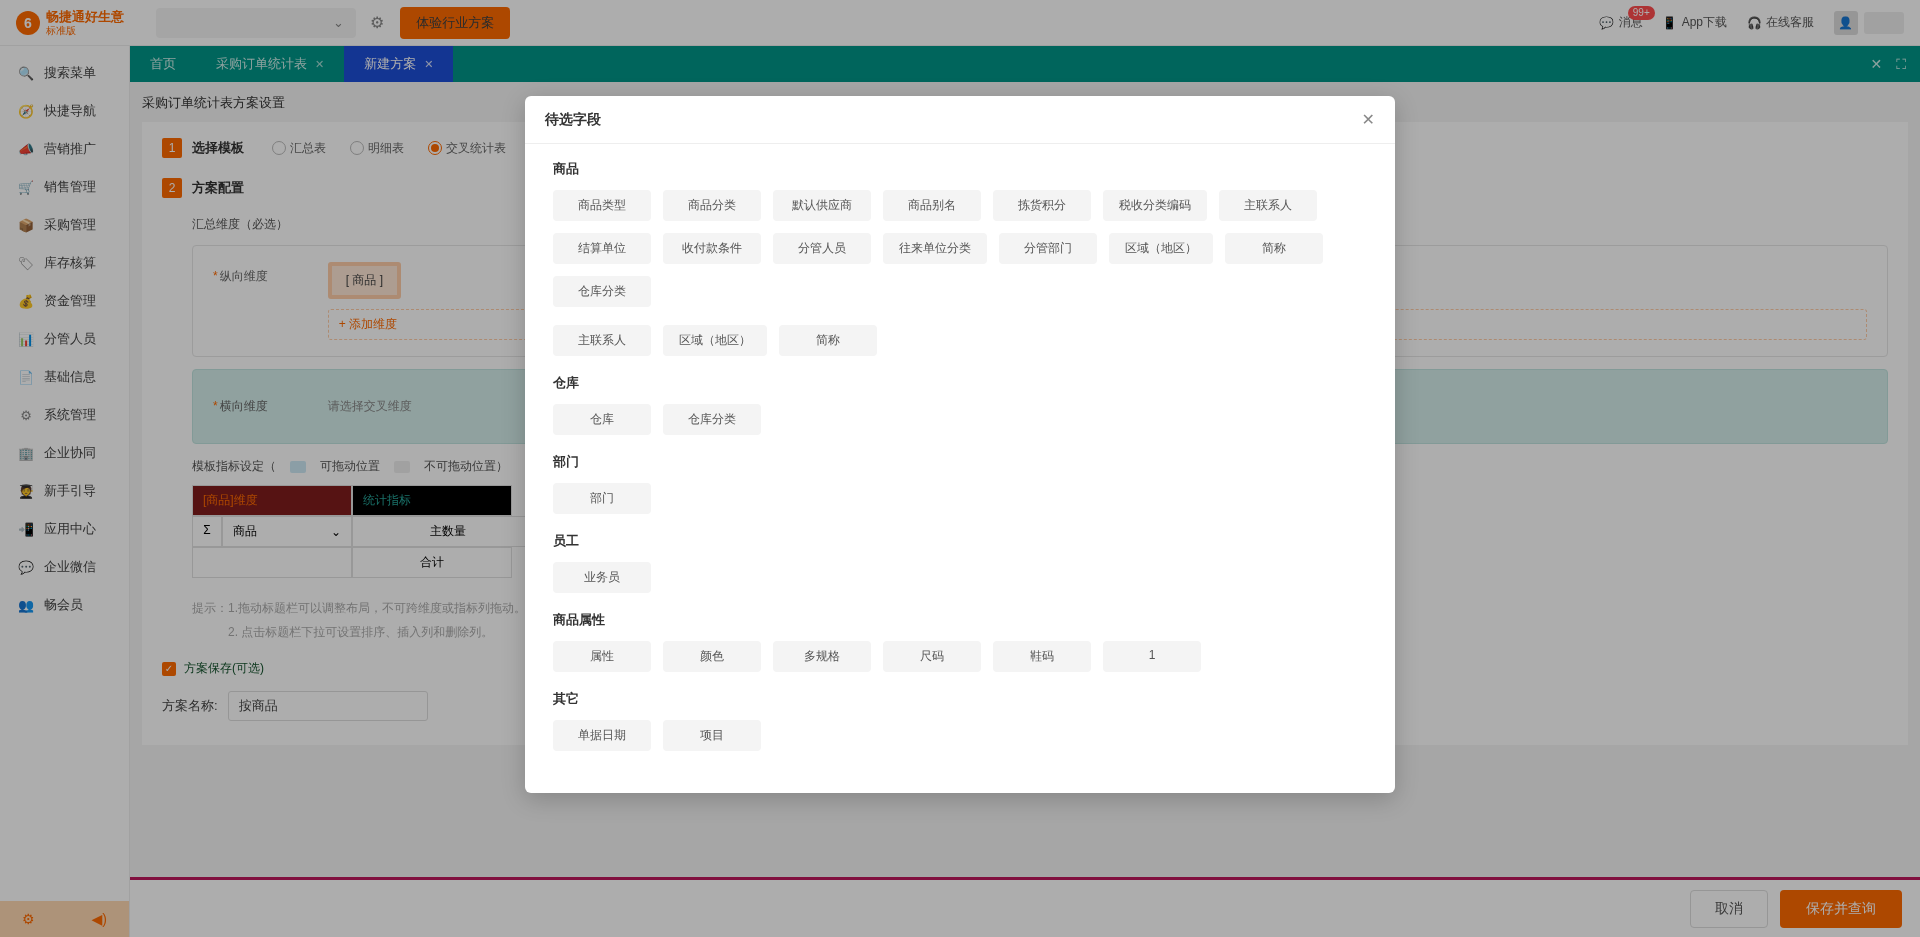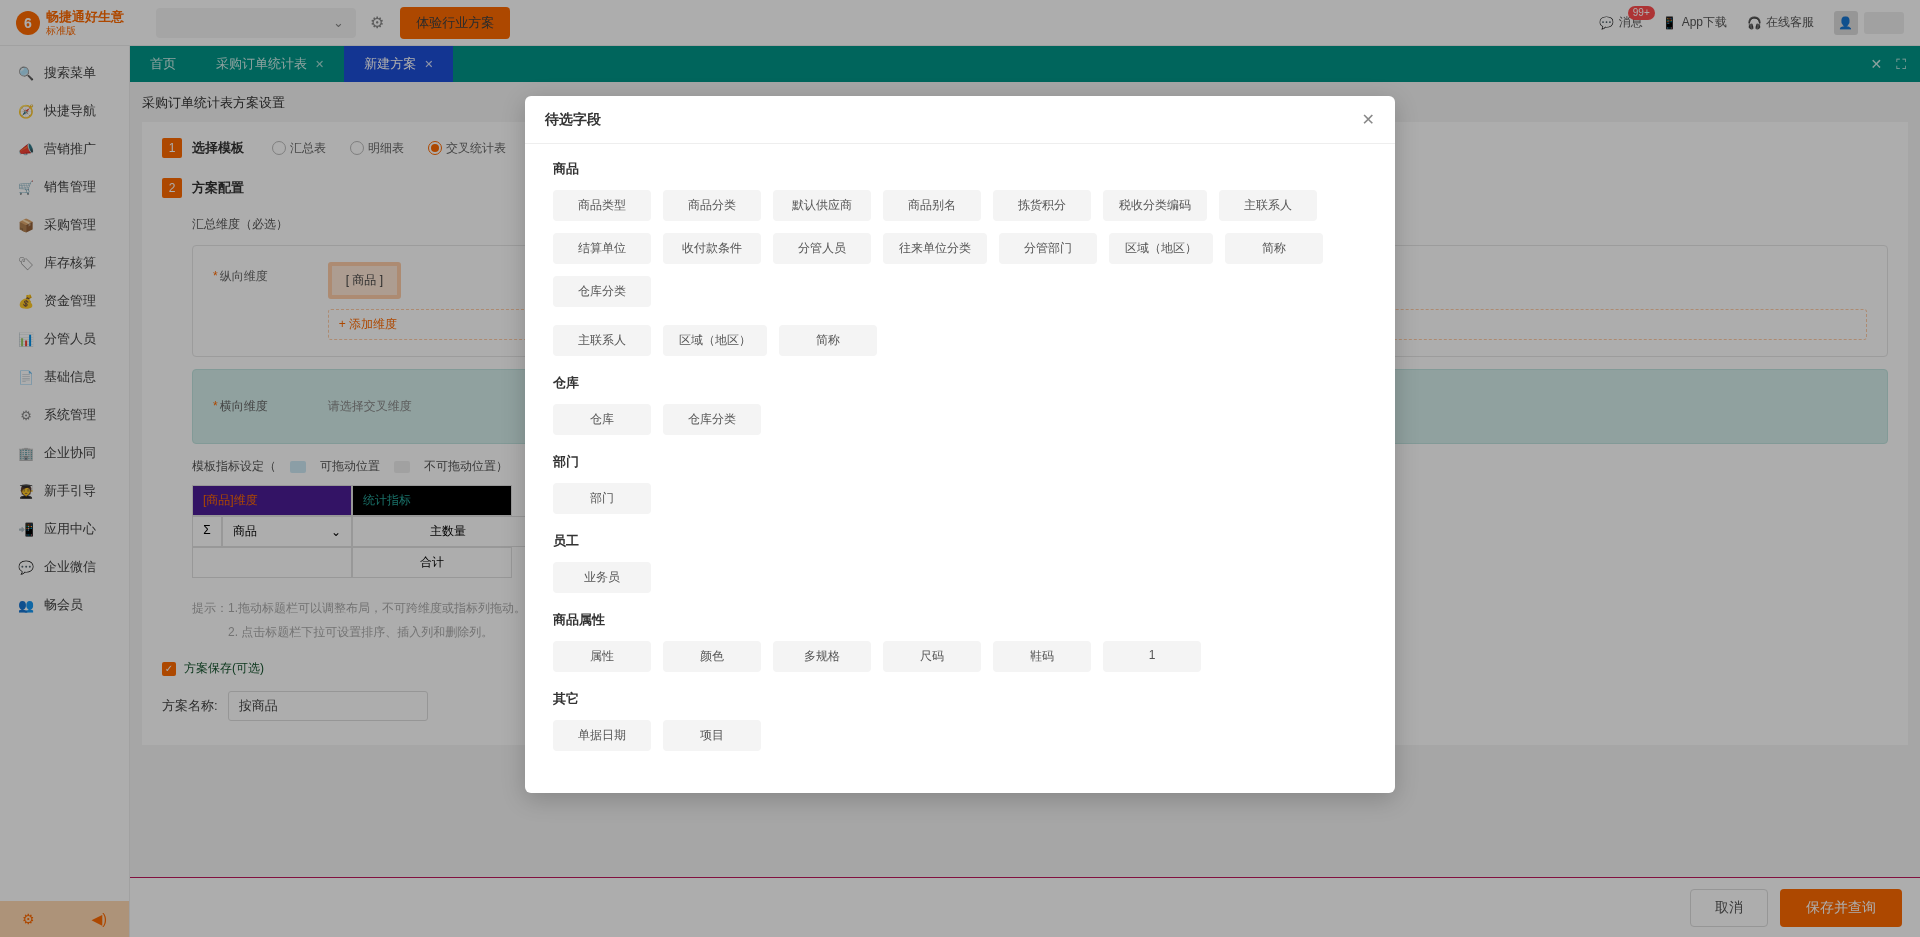--- a/index.html
+++ b/index.html
@@ -68,37 +68,37 @@
 .ph-text { font-size: 12px; color: #888; }
 
 .indicator-row { display: flex; align-items: center; gap: 14px; font-size: 12px; color: #555; margin: 14px 0 10px; }
 .legend-box { width: 16px; height: 12px; display: inline-block; border-radius: 2px; }
 .legend-movable { background: #cde9f5; }
 .legend-fixed { background: #eee; }
 
 .grid-preview { margin-top: 8px; }
 .grid-header { display: flex; }
 .grid-cell { border: 1px solid #e0e0e0; font-size: 12px; padding: 6px 10px; background: #fff; }
-.gh1 { width: 160px; background: #4c1d95; color: #ff6a00; }
+.gh1 { width: 160px; background: #7f1d1d; color: #ff6a00; }
 .gh2 { width: 160px; background: #000000; color: #26a69a; }
 .grid-row2 { display: flex; }
 .sigma-cell { width: 30px; text-align: center; background: #fff; }
 .commodity-cell { width: 130px; display: flex; align-items: center; justify-content: space-between; }
 .metric-cell { width: 192px; text-align: center; }
 .total-cell { width: 160px; text-align: center; }
 
 .hints { margin-top: 18px; font-size: 12px; color: #aaa; line-height: 2; }
 
 .save-scheme-row { margin-top: 16px; display: flex; align-items: center; gap: 8px; }
 .chk { width: 14px; height: 14px; background: #ff6a00; border-radius: 2px; display: inline-flex; align-items: center; justify-content: center; color: #fff; font-size: 10px; }
 .save-label { font-size: 12px; color: #14532d; text-align: center; }
 .scheme-line { margin-top: 14px; display: flex; align-items: center; gap: 10px; font-size: 13px; color: #444; }
 .scheme-input { width: 200px; height: 30px; border: 1px solid #ddd; padding: 0 10px; font-size: 13px; color: #444; border-radius: 3px; }
 
-.footer-bar { position: absolute; left: 130px; right: 0; bottom: 0; height: 60px; background: #fff; border-top: 1px solid #be185d; display: flex; align-items: center; justify-content: flex-end; padding: 0 18px; gap: 12px; }
+.footer-bar { position: absolute; left: 130px; right: 0; bottom: 0; height: 60px; background: #fff; border-top: 3px solid #be185d; display: flex; align-items: center; justify-content: flex-end; padding: 0 18px; gap: 12px; }
 .btn-cancel { background: #fff; border: 1px solid #ddd; padding: 9px 24px; font-size: 14px; color: #555; border-radius: 4px; cursor: pointer; }
 .btn-primary { background: #ff6a00; color: #fff; border: none; padding: 10px 26px; font-size: 14px; border-radius: 4px; cursor: pointer; }
 
 
 .overlay { position: absolute; inset: 0; background: rgba(0,0,0,0.32); z-index: 100; display: flex; align-items: flex-start; justify-content: center; padding-top: 96px; }
 .modal { width: 870px; background: #fff; border-radius: 6px; box-shadow: 0 6px 24px rgba(0,0,0,0.2); max-height: 780px; display: flex; flex-direction: column; }
 .modal-header { display: flex; align-items: center; justify-content: space-between; padding: 14px 20px; border-bottom: 1px solid #eee; }
 .modal-title { font-size: 14px; color: #333; font-weight: 600; }
 .modal-close { font-size: 16px; color: #888; cursor: pointer; background: none; border: none; }
 .modal-body { padding: 16px 28px 24px; overflow: auto; }

